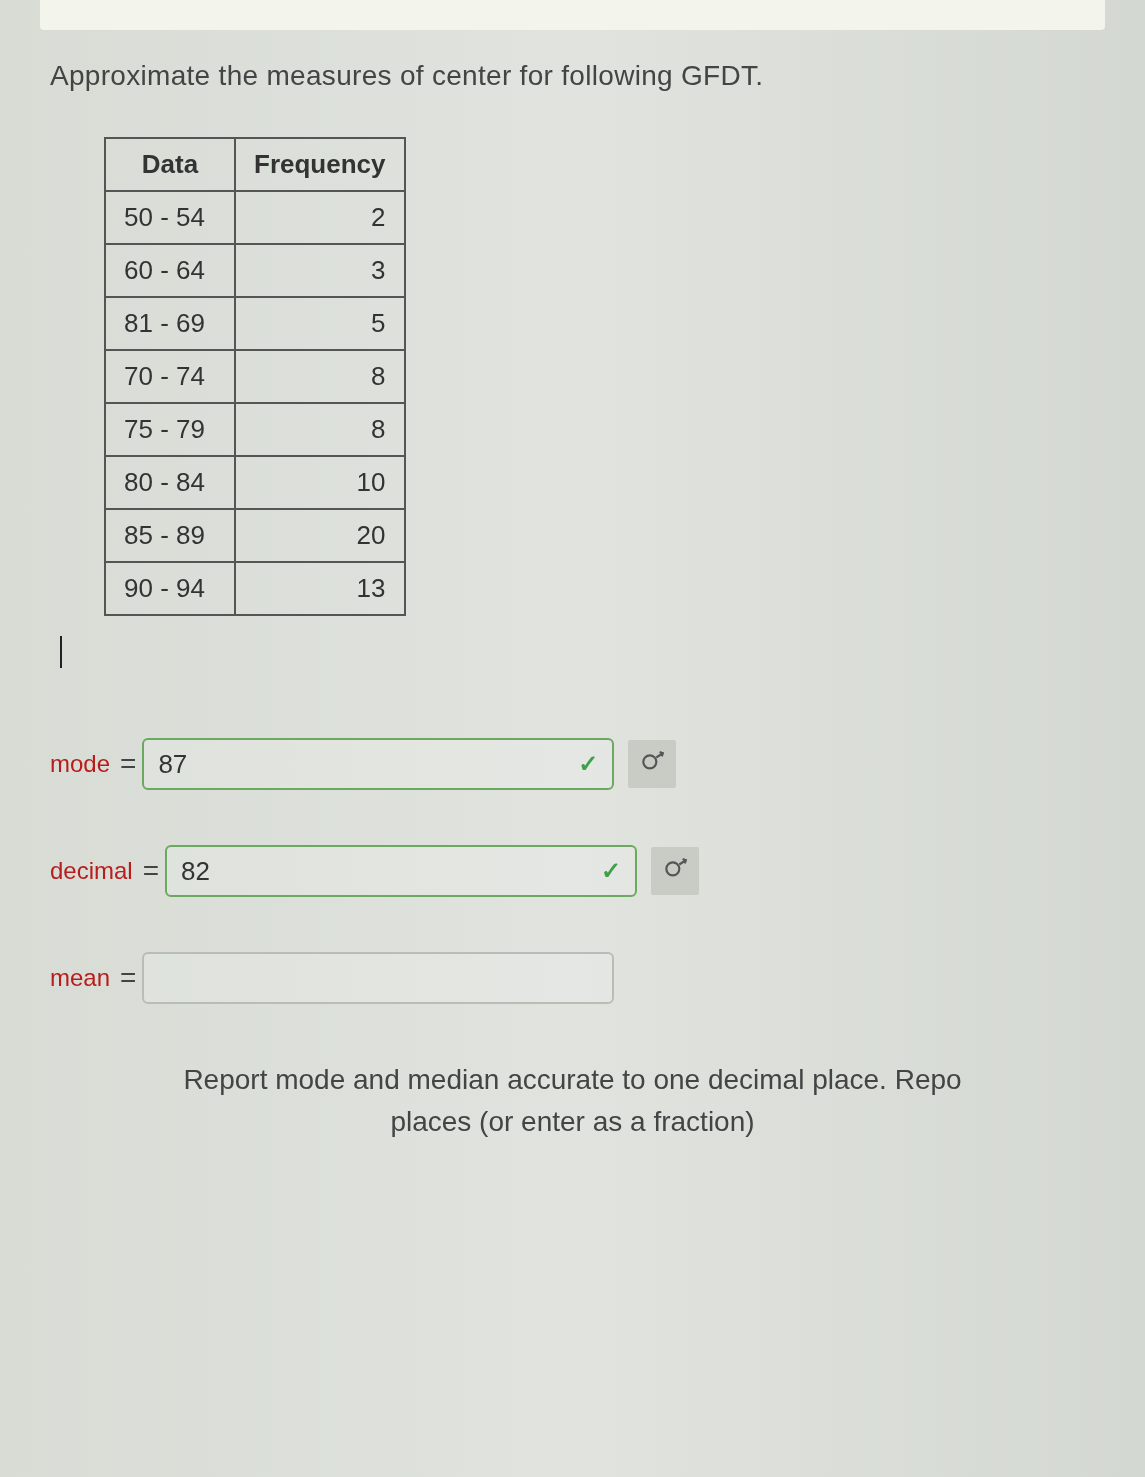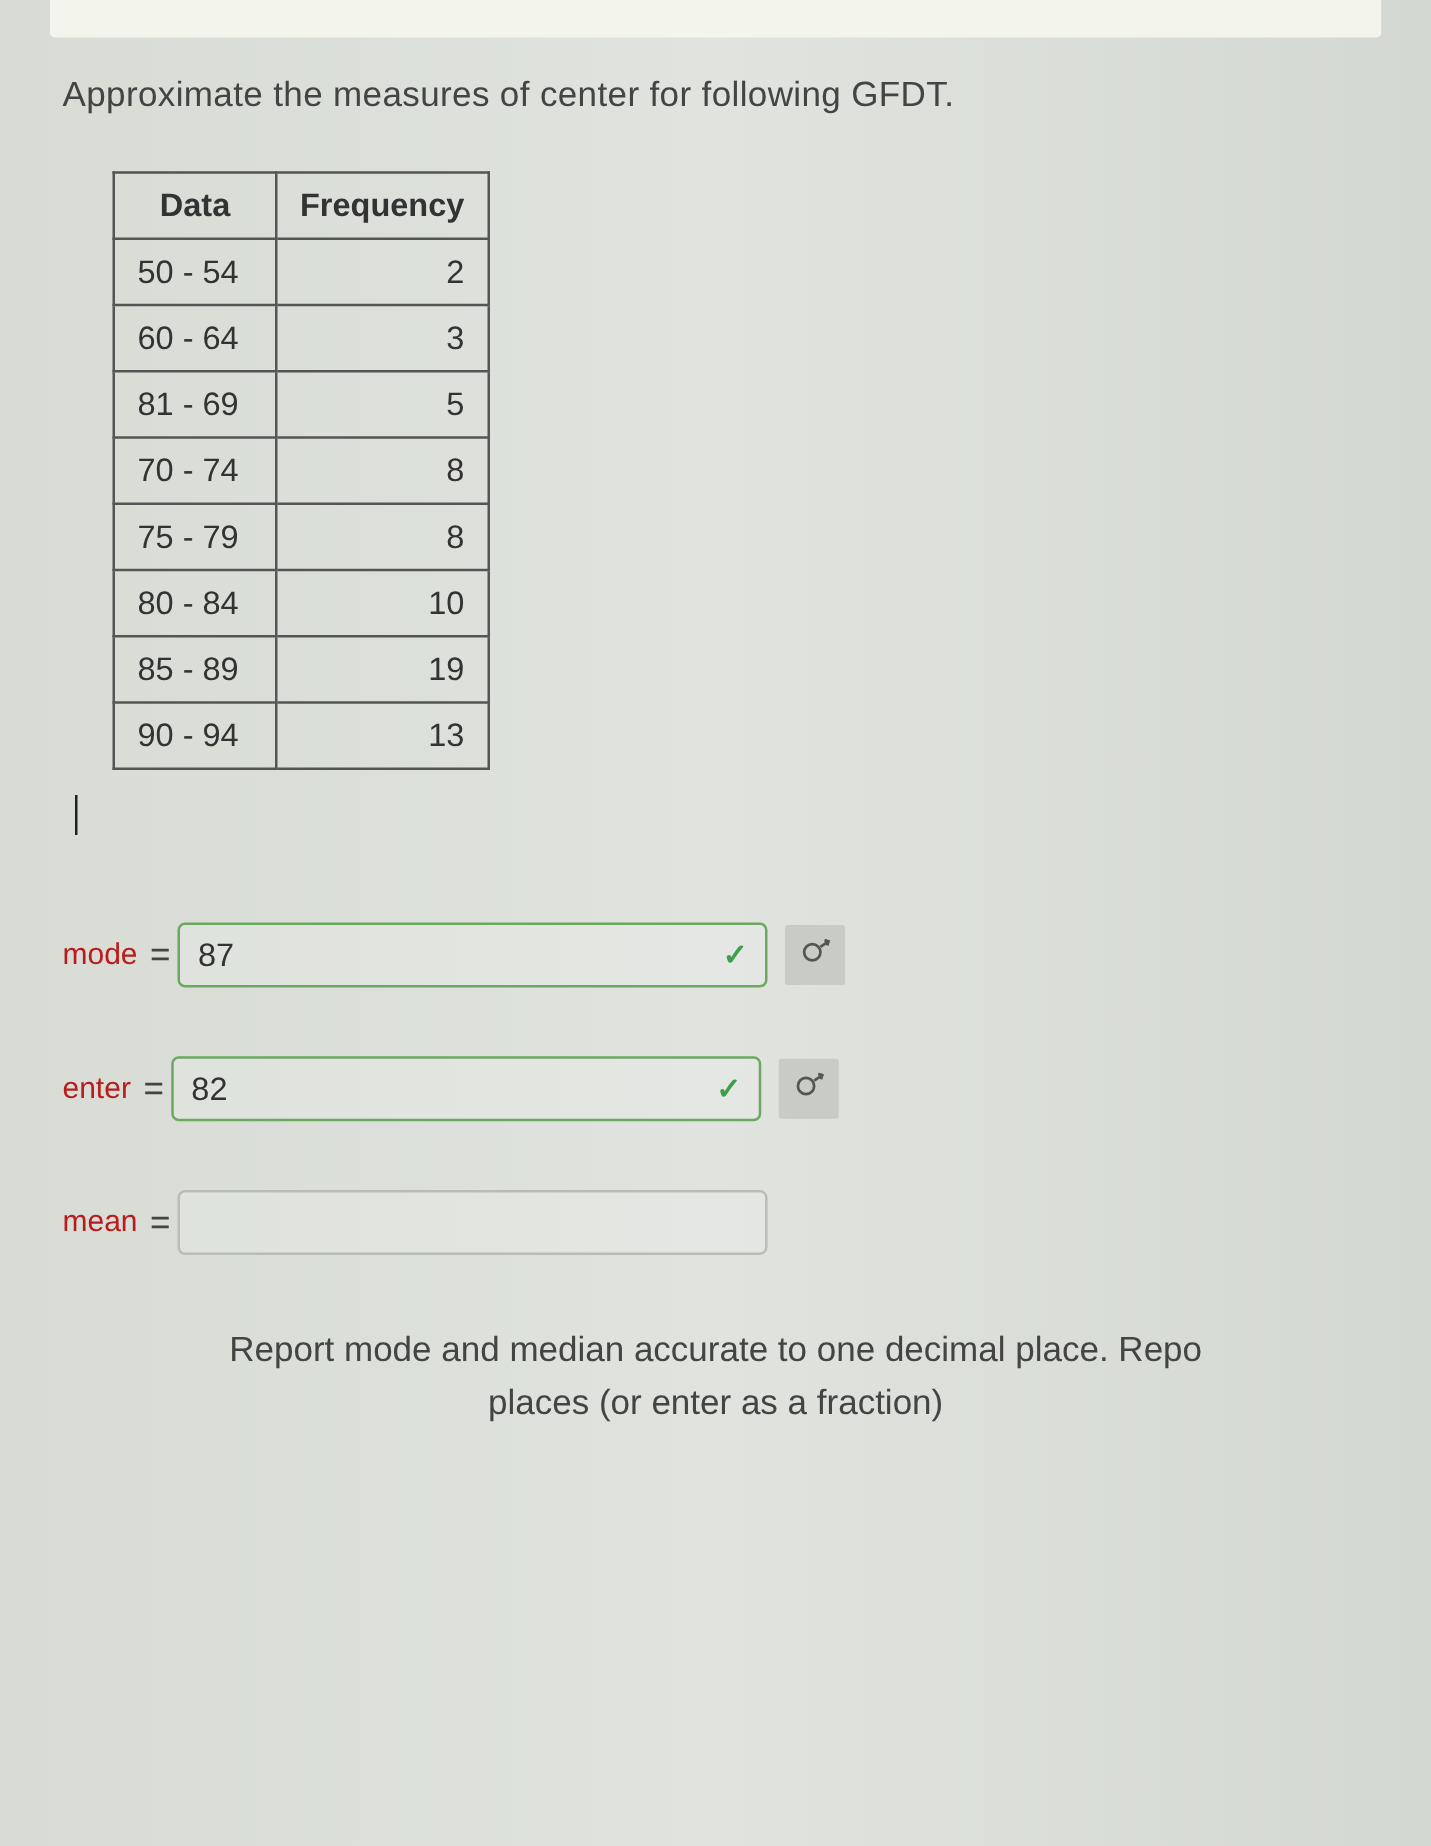--- a/index.html
+++ b/index.html
@@ -26,21 +26,21 @@
       padding: 0 50px;
     }
     .question-text {
       font-size: 28px;
       color: #444;
       margin-bottom: 45px;
       letter-spacing: 0.3px;
     }
     table.freq-table {
       border-collapse: collapse;
-      margin-left: 40px;
+      margin-left: 54px;
       margin-bottom: 20px;
     }
     table.freq-table th,
     table.freq-table td {
       border: 2px solid #555;
       padding: 10px 18px;
       font-size: 26px;
       color: #333;
     }
     table.freq-table th {
@@ -171,21 +171,21 @@
       <tr>
         <td class="data-col">75 - 79</td>
         <td class="freq-col">8</td>
       </tr>
       <tr>
         <td class="data-col">80 - 84</td>
         <td class="freq-col">10</td>
       </tr>
       <tr>
         <td class="data-col">85 - 89</td>
-        <td class="freq-col">19</td>
+        <td class="freq-col">20</td>
       </tr>
       <tr>
         <td class="data-col">90 - 94</td>
         <td class="freq-col">13</td>
       </tr>
     </tbody>
   </table>
 
   <span class="cursor-bar"></span>
 
@@ -201,21 +201,21 @@
       <div class="feedback-box">
         <svg viewBox="0 0 24 24" fill="none" stroke="#555" stroke-width="2">
           <circle cx="10" cy="10" r="6"></circle>
           <line x1="16" y1="6" x2="22" y2="2"></line>
           <polyline points="19,1 22,2 21,5"></polyline>
         </svg>
       </div>
     </div>
 
     <div class="answer-row">
-      <span class="answer-label">enter</span>
+      <span class="answer-label">decimal</span>
       <span class="answer-equals">=</span>
       <div class="answer-input">
         <input type="text" value="82" style="">
         <span class="check-mark">✓</span>
       </div>
       <div class="feedback-box">
         <svg viewBox="0 0 24 24" fill="none" stroke="#555" stroke-width="2">
           <circle cx="10" cy="10" r="6"></circle>
           <line x1="16" y1="6" x2="22" y2="2"></line>
           <polyline points="19,1 22,2 21,5"></polyline>

